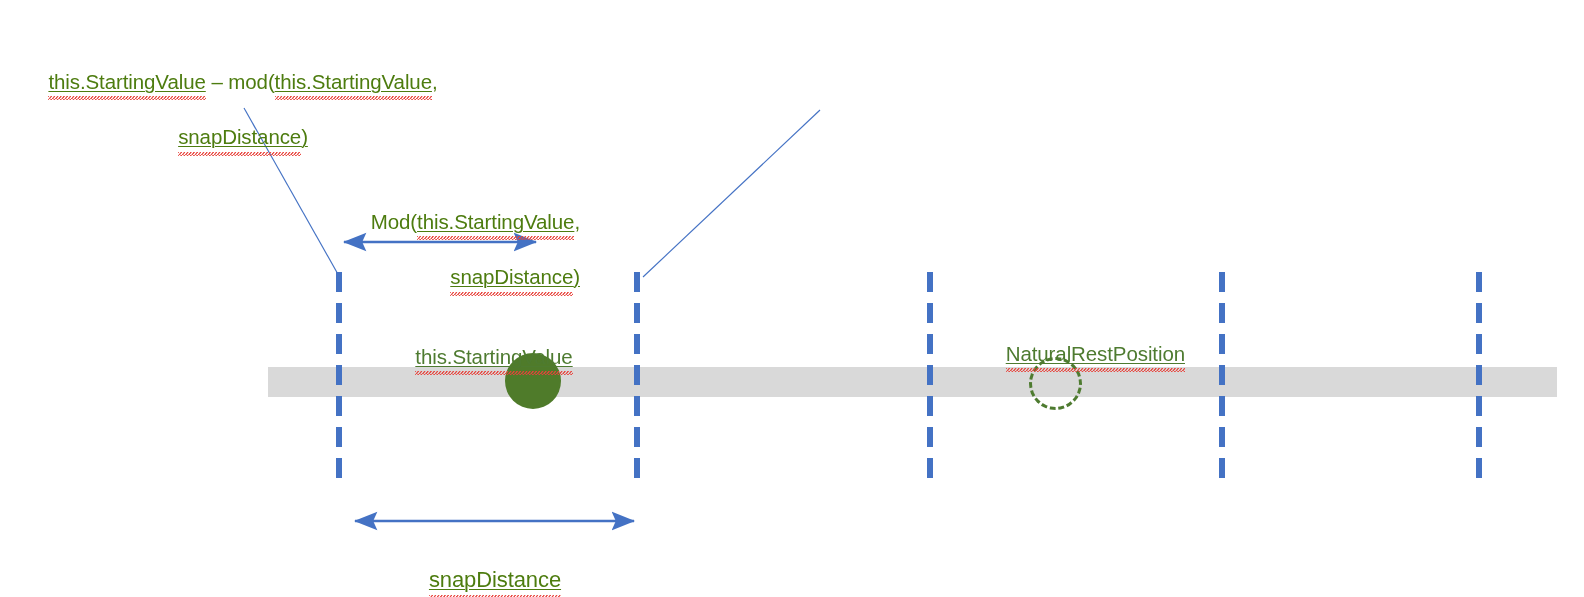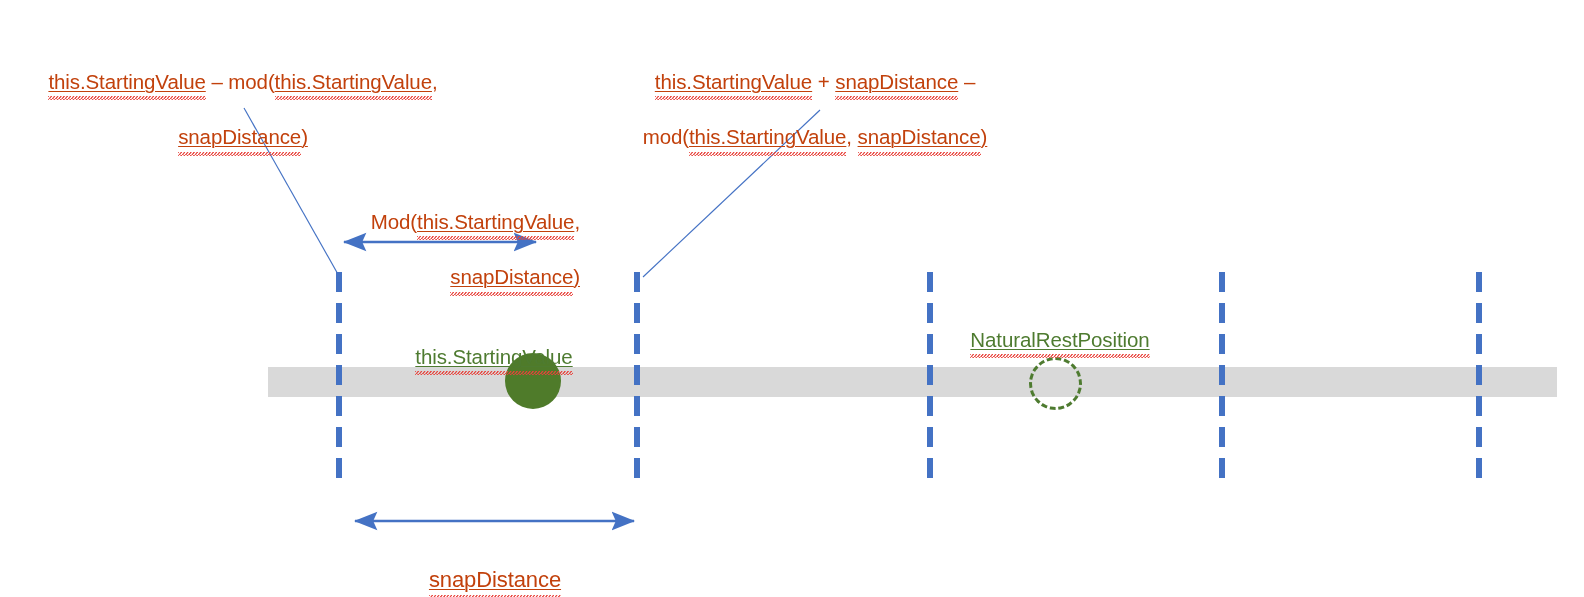--- a/index.html
+++ b/index.html
@@ -24,21 +24,21 @@
 
   
   .lbl {
     position: absolute;
     line-height: 1.35;
     font-size: 20.5px;
     letter-spacing: -0.1px;
     white-space: pre-line;
     text-align: center;
   }
-  .lbl.blue  { color: #c2410c; }
+  .lbl.blue  { color: #4d7c0f; }
   .lbl.green { color: #4E7B30; }
 
   
   .tok {
     text-decoration: underline;
     text-decoration-thickness: 1px;
     text-underline-offset: 2px;
     position: relative;
   }
   .sq {
@@ -146,35 +146,31 @@
       <line x1="820" y1="110" x2="643" y2="277" stroke="#4472C4" stroke-width="1.15"></line>
       <rect x="634" y="272" width="6" height="8" fill="#4472C4"></rect>
     </g>
   </svg>
 
   <div class="lbl blue" style="left:8px; top:40px; width:470px; text-align:center;">
     <span class="tok sq">this.StartingValue</span><span> </span><span>–</span><span> </span><span>mod(</span><span class="tok sq">this.StartingValue</span><span>,</span><br>
     <span class="tok sq">snapDistance</span><span class="tok nosq">)</span>
   </div>
 
-  <div class="lbl blue" style="left:600px; top:40px; width:430px; text-align:center;">
-    <span class="tok sq">this.StartingValue</span><span> </span><span>+</span><span> </span><span class="tok sq">snapDistance</span><span>  </span><span>–</span><br>
-    <span>mod(</span><span class="tok sq">this.StartingValue</span><span>,</span><span> </span><span class="tok sq">snapDistance</span><span class="tok nosq">)</span>
-  </div>
 
   <div class="lbl blue" style="left:300px; top:180px; width:280px; text-align:right;">
     <span>Mod(</span><span class="tok sq">this.StartingValue</span><span>,</span><br>
     <span class="tok sq">snapDistance</span><span class="tok nosq">)</span>
   </div>
 
   <div class="lbl green" style="left:383px; top:315px; width:222px; text-align:center;">
     <span class="tok sq">this.StartingValue</span>
   </div>
 
-  <div class="lbl green" style="left:935px; top:298px; width:250px; text-align:center;">
+  <div class="lbl green" style="left:935px; top:312px; width:250px; text-align:right;">
     <span class="tok sq">NaturalRestPosition</span>
   </div>
 
   <div class="lbl blue" style="left:375px; top:535px; width:240px; text-align:center; font-size:22px;">
     <span class="tok sq">snapDistance</span>
   </div>
 
 </div>
 
 </body></html>

